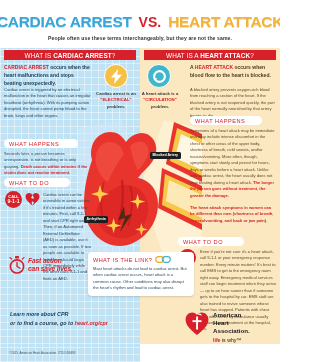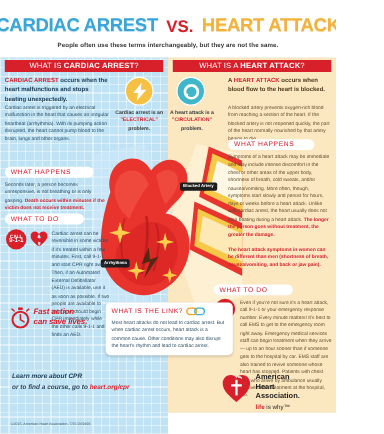--- a/index.html
+++ b/index.html
@@ -3,21 +3,21 @@
 <meta charset="utf-8">
 <style>
   * { box-sizing: border-box; margin:0; padding:0; }
   html,body { width:280px; height:362px; }
   body {
     font-family:"Liberation Sans", sans-serif;
     background:#ffffff;
     overflow:hidden;
     position:relative;
   }
-  #page { position:relative; width:280px; height:362px; overflow:hidden; background:#e5e5e5; }
+  #page { position:relative; width:280px; height:362px; overflow:hidden; background:#fde047; }
 
   
   .titlebar {
     position:absolute; left:0; top:0; width:280px; height:48px;
     background:#ffffff;
   }
   .title-row {
     position:absolute; left:0; top:12px; width:280px; height:20px;
     display:flex; align-items:center; justify-content:center; gap:7px;
   }

